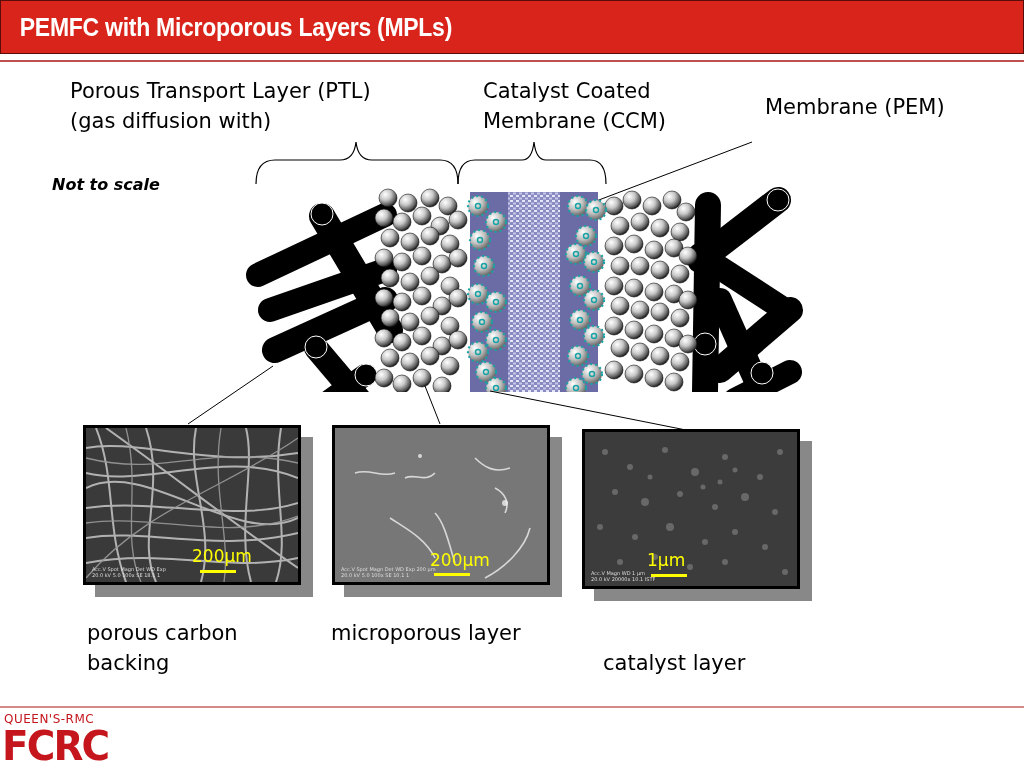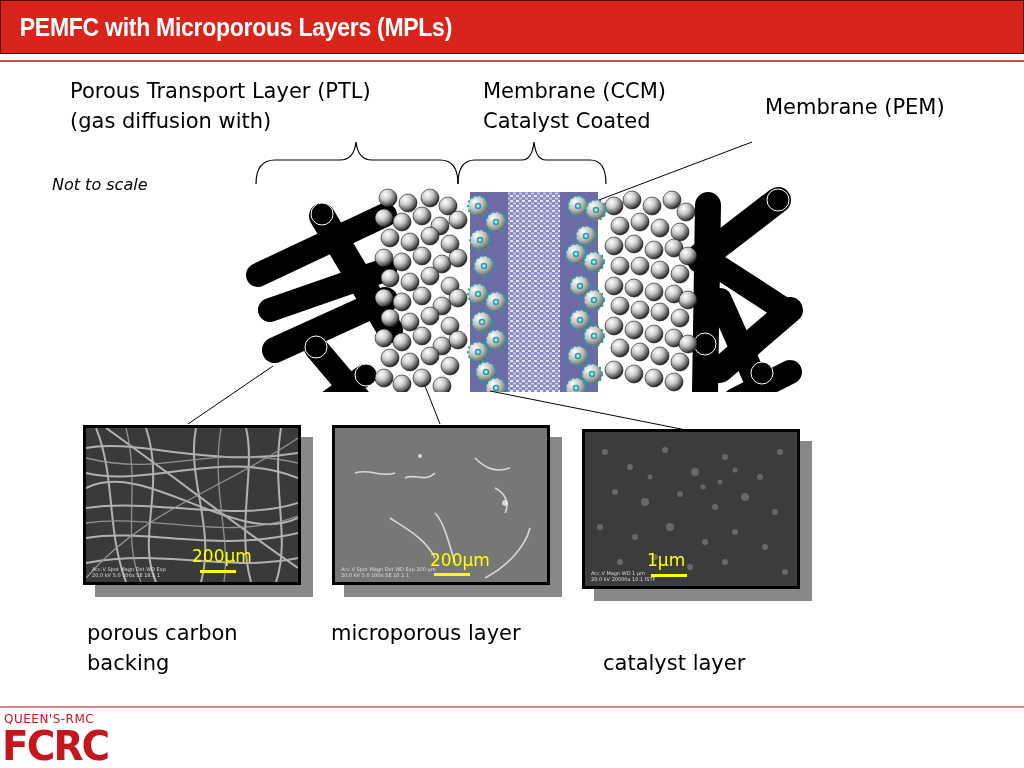--- a/index.html
+++ b/index.html
@@ -4,21 +4,21 @@
 <style>
   html, body { margin:0; padding:0; }
   body { width:1024px; height:768px; position:relative; background:#ffffff; overflow:hidden;
          font-family:"DejaVu Sans", sans-serif; }
   .title-bar { position:absolute; left:0; top:0; width:1022px; height:52px; background:#d8241a;
                border:1px solid #5a0c08; display:flex; align-items:center; justify-content:flex-start; }
   .title-text { color:#fff; font-family:"Liberation Sans", sans-serif; font-weight:bold; font-size:25px;
                 letter-spacing:-0.3px; transform:scaleX(0.92); }
   .title-rule { position:absolute; left:0; top:60px; width:1024px; height:2px; background:#c0504d; }
   .label { position:absolute; color:#000; font-size:21px; line-height:30px; white-space:nowrap; }
-  .note { position:absolute; left:52px; top:175px; font-size:16px; font-style:italic; font-weight:normal; color:#000; }
+  .note { position:absolute; left:52px; top:175px; font-size:16px; font-style:italic; font-weight:bold; color:#000; }
   .diagram { position:absolute; left:0; top:0; width:1024px; height:768px; }
   .sem { position:absolute; width:218px; height:128px; }
   .sem .shadow { position:absolute; left:12px; top:12px; width:218px; height:160px; background:#888; }
   .sem .frame { position:absolute; left:0; top:0; width:212px; height:154px; border:3px solid #000; overflow:hidden; }
   .sem .scale-label { position:absolute; color:#ffff00; font-size:17px; font-family:"DejaVu Sans", sans-serif; }
   .sem .scale-bar { position:absolute; height:3px; background:#ffff00; }
   .sem .meta { position:absolute; left:6px; bottom:4px; font-size:5px; color:#ddd; line-height:6px; white-space:nowrap; }
   .caption { position:absolute; font-size:21px; line-height:30px; color:#000; }
   .footer-rule { position:absolute; left:0; top:706px; width:1024px; height:2px; background:#d48b88; }
   .logo-small { position:absolute; left:4px; top:712px; color:#c4161c; font-size:12px; letter-spacing:0.5px; font-family:"DejaVu Sans", sans-serif; }
@@ -30,22 +30,22 @@
 <div class="title-bar">
   <span class="title-text">PEMFC with Microporous Layers (MPLs)</span>
 </div>
 <div class="title-rule"></div>
 
 <div class="label" style="left:70px; top:76px;">
   <div>Porous Transport Layer (PTL)</div>
   <div>(gas diffusion with)</div>
 </div>
 <div class="label" style="left:483px; top:76px;">
+  <div>Catalyst Coated</div>
   <div>Membrane (CCM)</div>
-  <div>Catalyst Coated</div>
 </div>
 <div class="label" style="left:765px; top:92px;">
   <div>Membrane (PEM)</div>
 </div>
 <div class="note">Not to scale</div>
 
 <svg class="diagram" viewBox="0 0 1024 768" xmlns="http://www.w3.org/2000/svg">
   <defs>
     <radialGradient id="sphere" cx="35%" cy="30%" r="70%">
       <stop offset="0%" stop-color="#ffffff"></stop>

